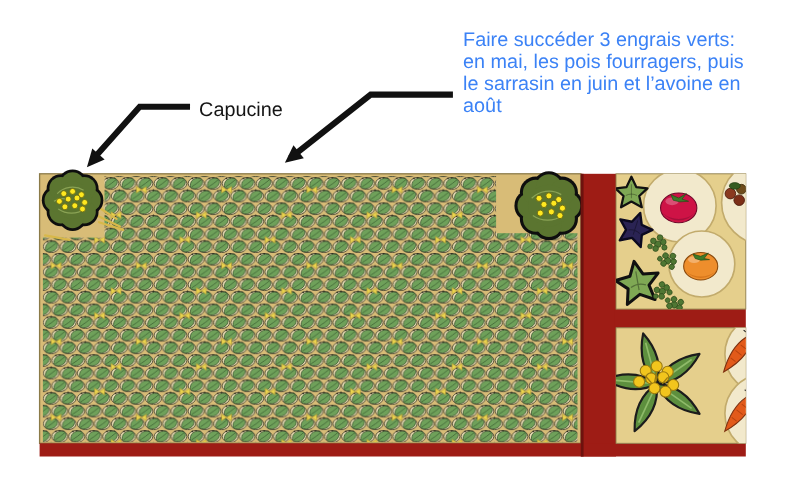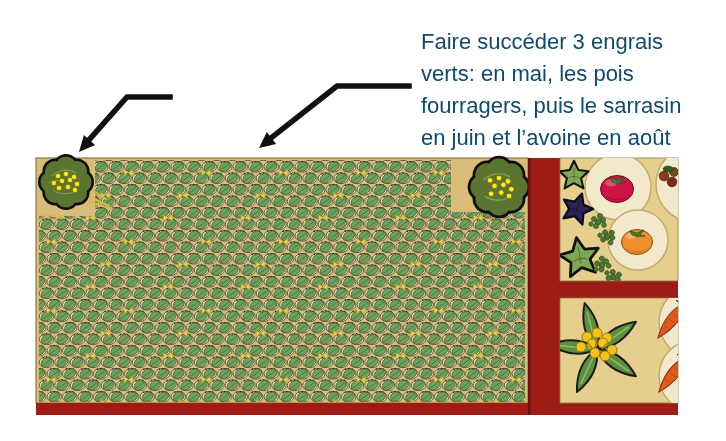--- a/index.html
+++ b/index.html
@@ -4,22 +4,22 @@
 <style>
   :root{
     --field-tan:#d8bc77; --panel-tan:#e5cf8c; --path-red:#9e1c15;
     --plate-cream:#f2e9cc; --arrow-black:#111111; --leaf-green:#6fa15a;
     --flower-yellow:#ffe81f;
   }
   *{margin:0;padding:0;box-sizing:border-box}
   body{background:#fff;font-family:"Liberation Sans",sans-serif}
   .canvas{position:relative;width:726px;height:441px;background:#fff;overflow:hidden}
   .scene{position:absolute;left:0;top:0}
-  .note{position:absolute;left:421px;top:26px;width:268px;font-size:22px;
-        line-height:32px;color:#0c4a6e;letter-spacing:0}
+  .note{position:absolute;left:421px;top:26px;width:268px;font-size:18px;
+        line-height:20px;color:#3b82f6;letter-spacing:0}
   .capucine{position:absolute;left:181px;top:89px;font-size:18px;color:#141414}
 </style>
 </head>
 <body>
 
 <div class="canvas">
 
 <svg class="scene" width="726" height="441" viewBox="0 0 726 441">
   <defs>
     <g id="gmplant">
@@ -259,14 +259,15 @@
       <polygon points="79,152 83.9,135.1 95.1,144.9" style="fill:var(--arrow-black,#111)"></polygon>
     </g>
     <g>
       <path d="M 409,86 L 337,86 L 266,142" fill="none" style="stroke:var(--arrow-black,#111)" stroke-width="5.5" stroke-linecap="square"></path>
       <polygon points="259,148 266.8,132.1 276.2,143.9" style="fill:var(--arrow-black,#111)"></polygon>
     </g>
   </g>
 </svg>
 
 <div class="note">Faire succéder 3 engrais verts: en mai, les pois fourragers, puis le sarrasin en juin et l’avoine en août</div>
+<div class="capucine">Capucine</div>
 
 </div>
 
 </body></html>

